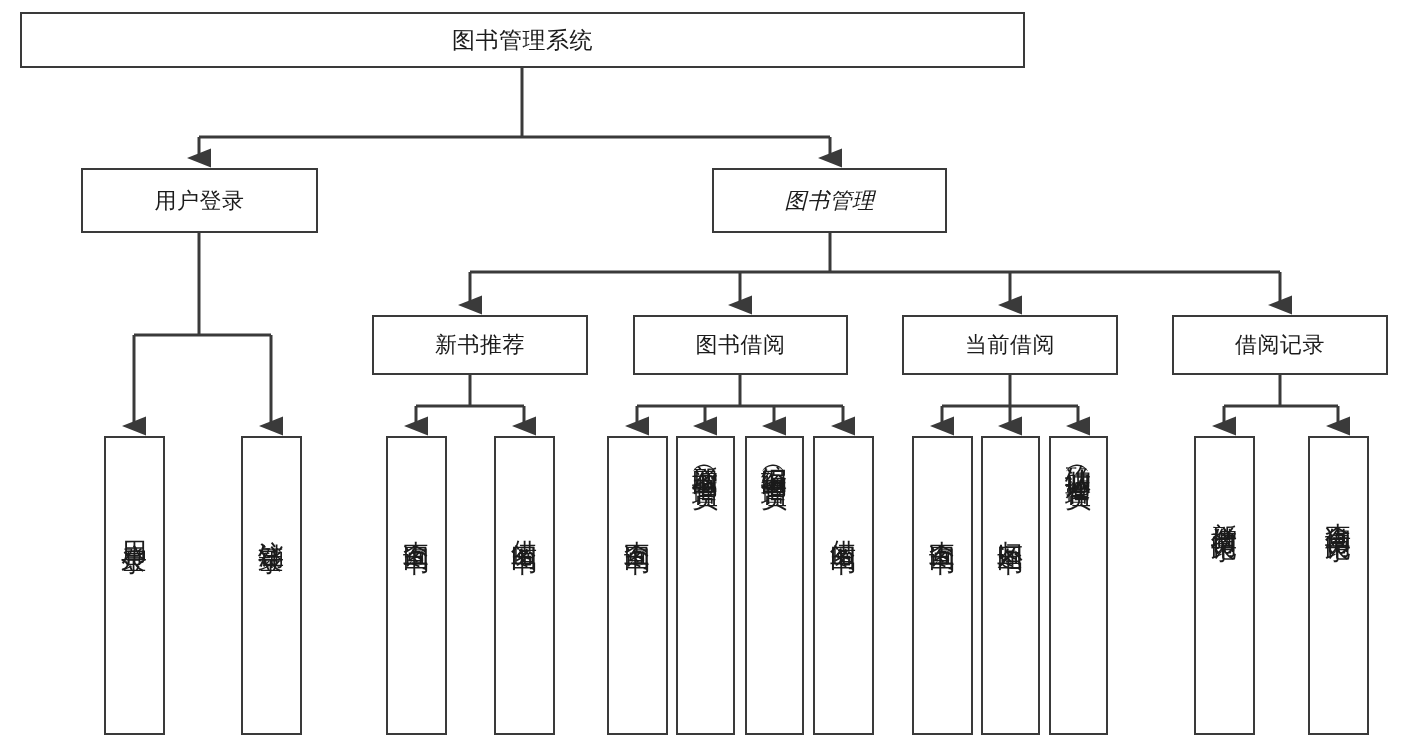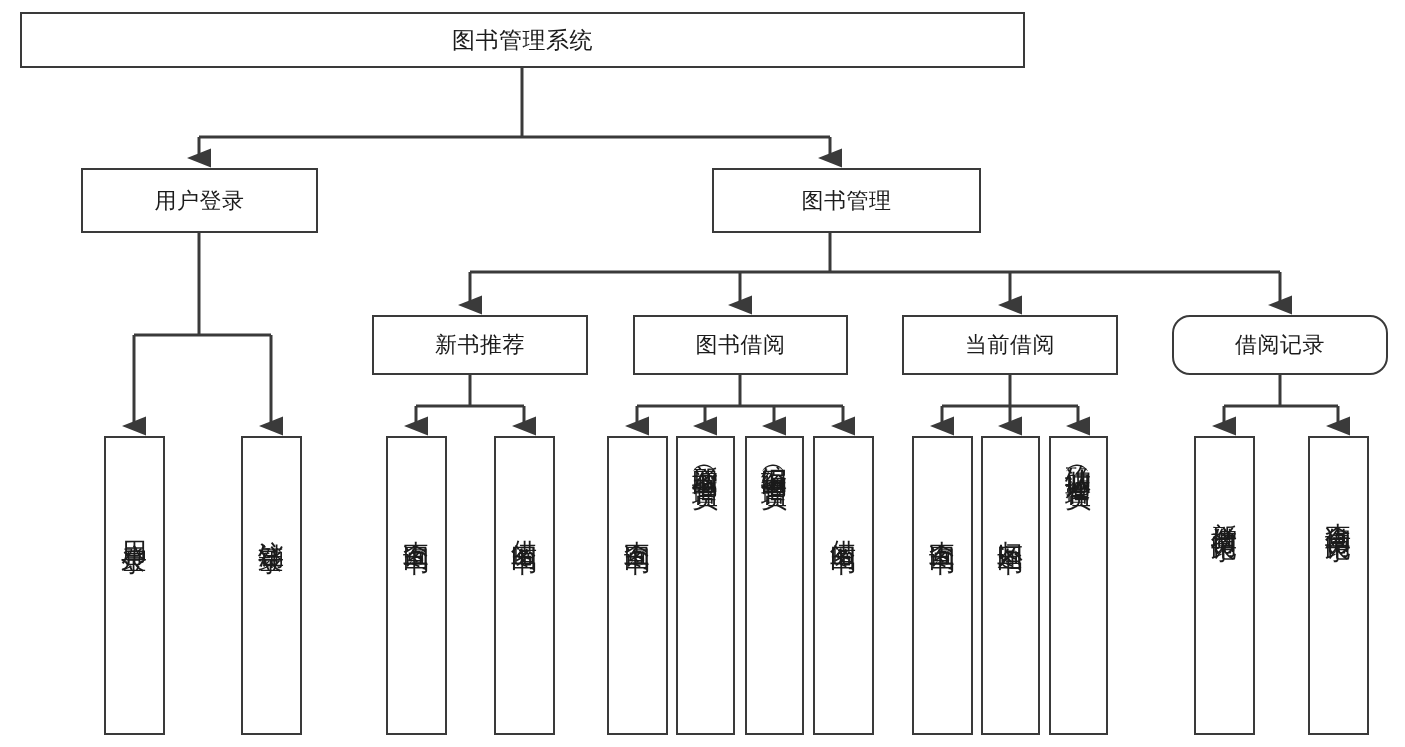--- a/index.html
+++ b/index.html
@@ -133,34 +133,34 @@
     </g>
   </svg>
 
   <div class="node horiz root" style="left:20px; top:12px; width:1005px; height:56px;">
     <span class="label">图书管理系统</span>
   </div>
 
   <div class="node horiz" style="left:81px; top:168px; width:237px; height:65px;">
     <span class="label">用户登录</span>
   </div>
-  <div class="node horiz" style="left:712px; top:168px; width:269px; height:65px;">
+  <div class="node horiz" style="left:712px; top:168px; width:235px; height:65px;font-style:italic;">
     <span class="label">图书管理</span>
   </div>
 
   <div class="node horiz" style="left:372px; top:315px; width:216px; height:60px;">
     <span class="label">新书推荐</span>
   </div>
   <div class="node horiz" style="left:633px; top:315px; width:215px; height:60px;">
     <span class="label">图书借阅</span>
   </div>
   <div class="node horiz" style="left:902px; top:315px; width:216px; height:60px;">
     <span class="label">当前借阅</span>
   </div>
-  <div class="node horiz" style="left:1172px; top:315px; width:216px; height:60px;border-radius:18px;">
+  <div class="node horiz" style="left:1172px; top:315px; width:216px; height:60px;">
     <span class="label">借阅记录</span>
   </div>
 
   <div class="node vert mid" style="left:104px; top:436px; width:61px; height:299px;">
     <span class="label">用户登录</span>
   </div>
   <div class="node vert mid" style="left:241px; top:436px; width:61px; height:299px;">
     <span class="label">注销登录</span>
   </div>
 

